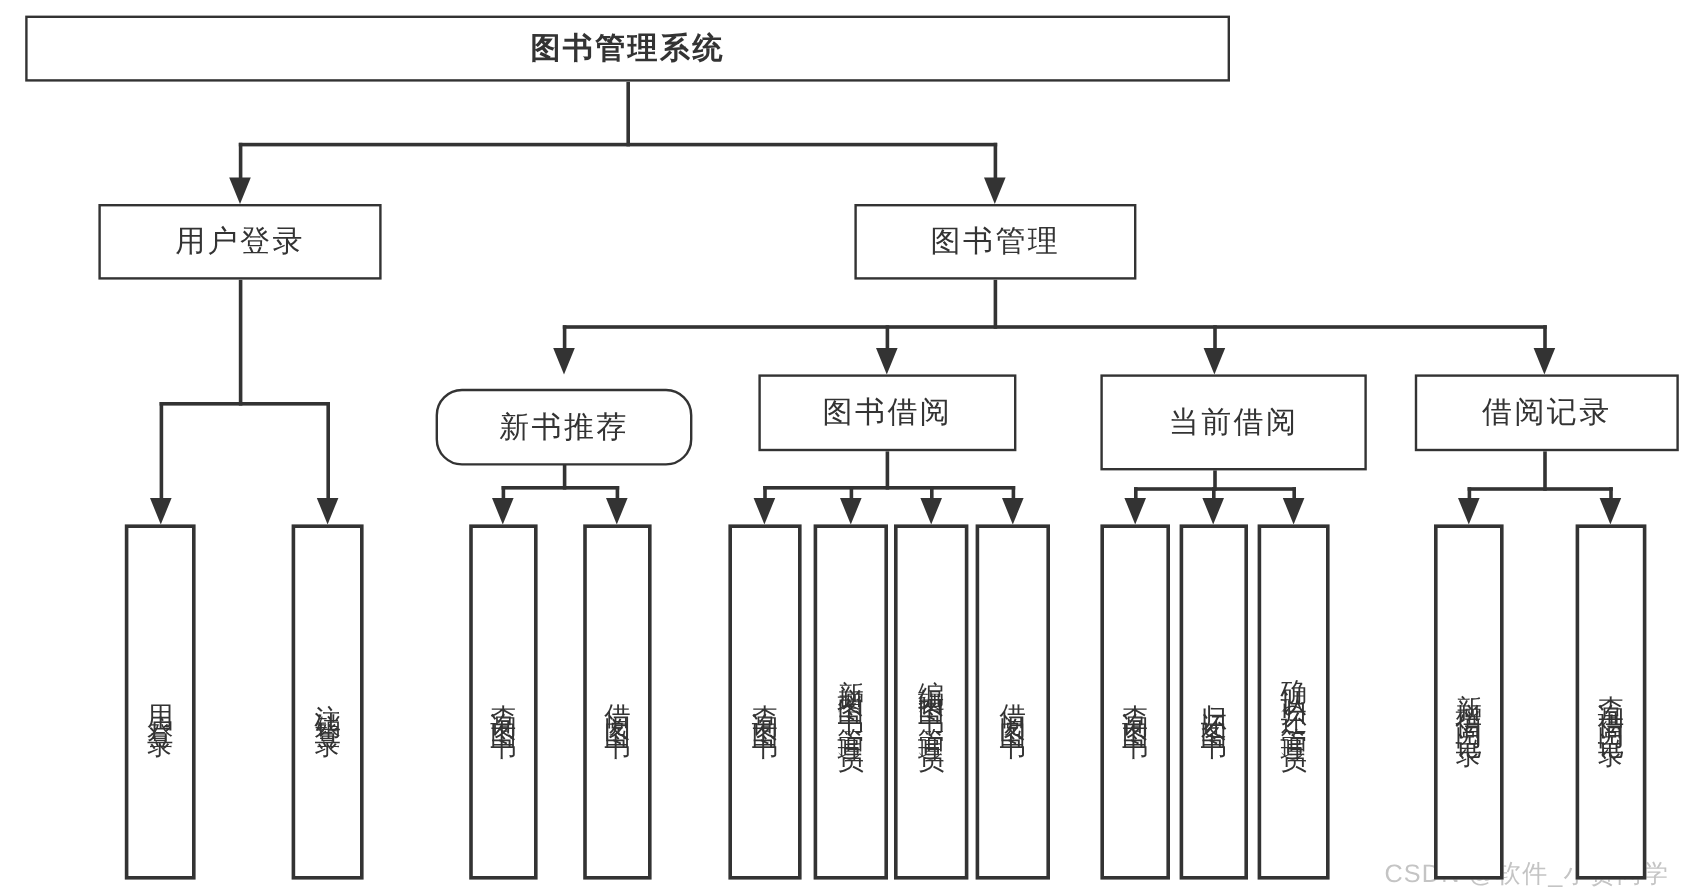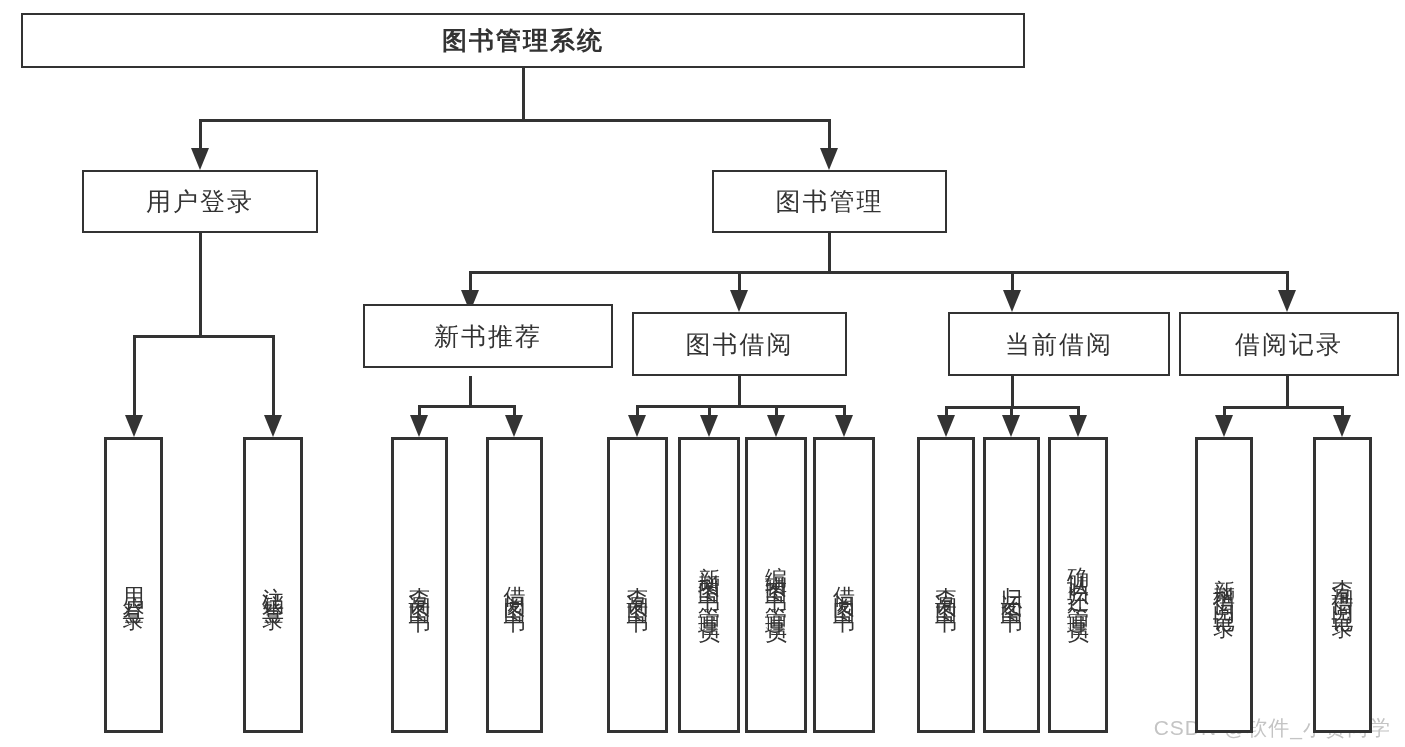--- a/index.html
+++ b/index.html
@@ -114,23 +114,23 @@
     <div class="arrow" style="left: 1069px; top: 415px;"></div>
     <div class="line" style="left: 1285.5px; top: 376px; width: 3px; height: 33px;"></div>
     <div class="line" style="left: 1222.5px; top: 406px; width: 121px; height: 3px;"></div>
     <div class="line" style="left: 1222.5px; top: 406px; width: 3px; height: 11px;"></div>
     <div class="arrow" style="left: 1215px; top: 415px;"></div>
     <div class="line" style="left: 1340.5px; top: 406px; width: 3px; height: 11px;"></div>
     <div class="arrow" style="left: 1333px; top: 415px;"></div>
     <div class="node horizontal" style="left: 21px; top: 13px; width: 1004px; height: 55px; border-width: 2px; font-weight: bold;">图书管理系统</div>
     <div class="node horizontal" style="left: 82px; top: 170px; width: 236px; height: 63px; border-width: 2px;">用户登录</div>
     <div class="node horizontal" style="left: 712px; top: 170px; width: 235px; height: 63px; border-width: 2px;">图书管理</div>
-    <div class="node horizontal" style="left: 363px; top: 304px; width: 250px; height: 64px; border-width: 2px;">新书推荐</div>
+    <div class="node horizontal" style="left: 363px; top: 324px; width: 214px; height: 64px; border-width: 2px; border-radius: 22px;">新书推荐</div>
     <div class="node horizontal" style="left: 632px; top: 312px; width: 215px; height: 64px; border-width: 2px;">图书借阅</div>
-    <div class="node horizontal" style="left: 948px; top: 312px; width: 222px; height: 64px; border-width: 2px;">当前借阅</div>
+    <div class="node horizontal" style="left: 917px; top: 312px; width: 222px; height: 80px; border-width: 2px;">当前借阅</div>
     <div class="node horizontal" style="left: 1179px; top: 312px; width: 220px; height: 64px; border-width: 2px;">借阅记录</div>
     <div class="node vertical" style="left: 104px; top: 437px; width: 59px; height: 296px; border-width: 3px;">用户登录</div>
     <div class="node vertical" style="left: 243px; top: 437px; width: 60px; height: 296px; border-width: 3px;">注销登录</div>
     <div class="node vertical" style="left: 391px; top: 437px; width: 57px; height: 296px; border-width: 3px;">查询图书</div>
     <div class="node vertical" style="left: 486px; top: 437px; width: 57px; height: 296px; border-width: 3px;">借阅图书</div>
     <div class="node vertical" style="left: 607px; top: 437px; width: 61px; height: 296px; border-width: 3px;">查询图书</div>
     <div class="node vertical" style="left: 678px; top: 437px; width: 62px; height: 296px; border-width: 3px;">新增图书（管理员）</div>
     <div class="node vertical" style="left: 745px; top: 437px; width: 62px; height: 296px; border-width: 3px;">编辑图书（管理员）</div>
     <div class="node vertical" style="left: 813px; top: 437px; width: 62px; height: 296px; border-width: 3px;">借阅图书</div>
     <div class="node vertical" style="left: 917px; top: 437px; width: 58px; height: 296px; border-width: 3px;">查询图书</div>

